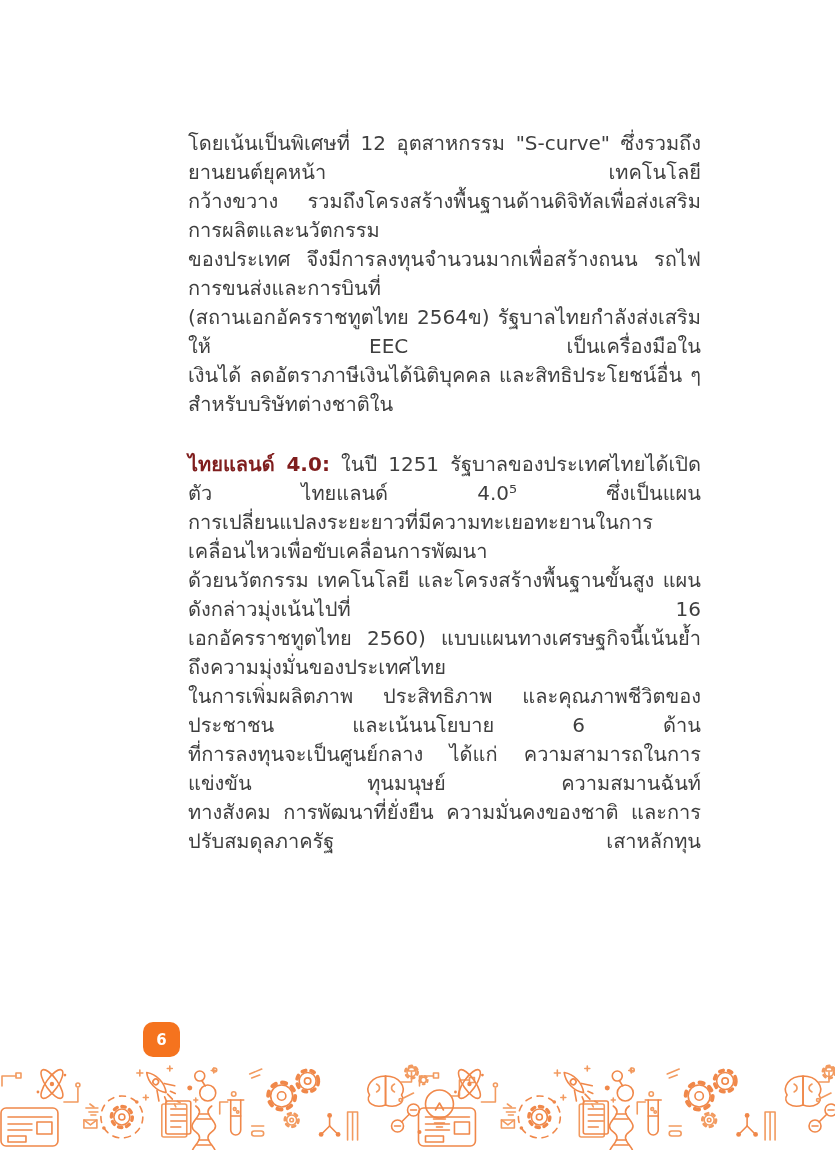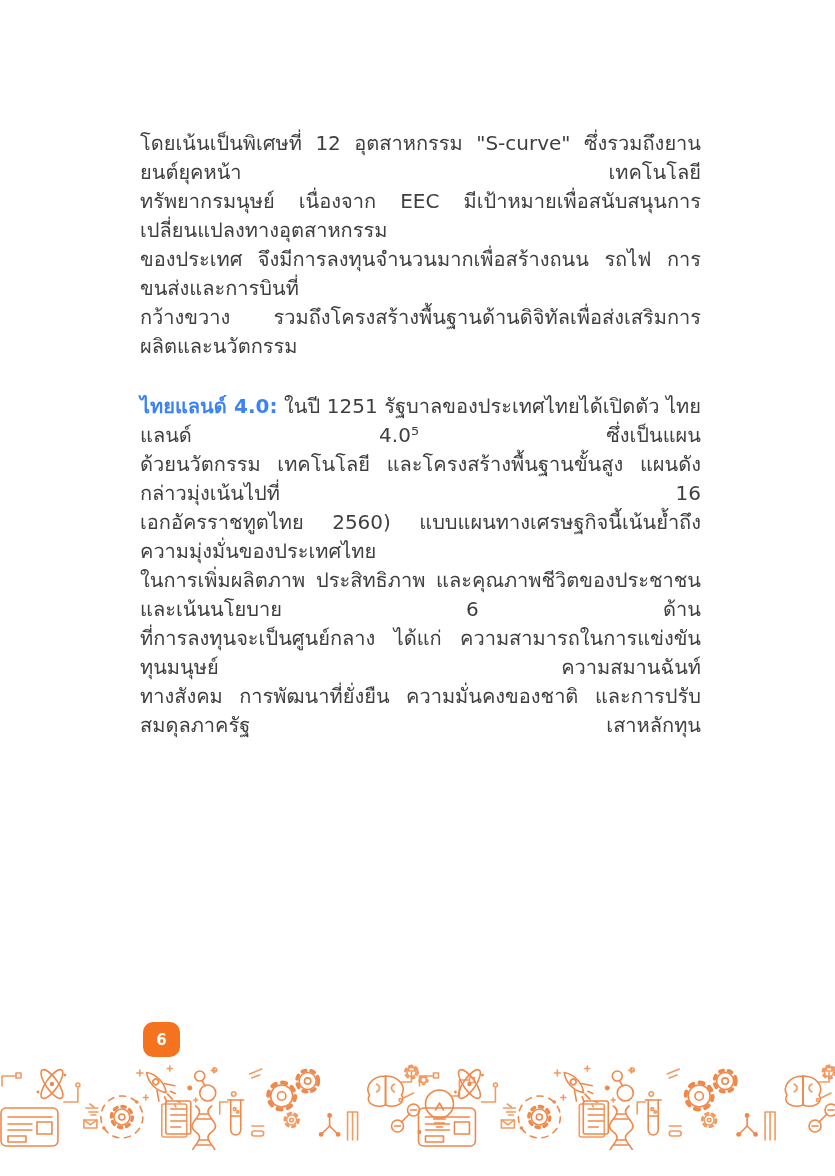--- a/index.html
+++ b/index.html
@@ -3,51 +3,53 @@
 <meta charset="utf-8">
 <style>
   html,body{margin:0;padding:0;background:#e8e8e8;}
   .page{
     position:relative;width:835px;height:1176px;background:#ffffff;
     overflow:hidden;font-family:"DejaVu Sans","Liberation Sans",sans-serif;
     margin:0 auto;
   }
   .content{position:absolute;left:140px;top:129px;width:561px;}
   .para{color:#3f3f3f;font-size:20px;line-height:29px;word-break:break-word;}
-  .para .line{min-height:29px;}
+  .para .line{min-height:29px;margin-left:48px;}
   .line.j{text-align:justify;text-align-last:justify;}
   .para-thailand{margin-top:31px;}
-  .inline-heading{color:#3b82f6;font-weight:700;}
+  .inline-heading{color:#7f1d1d;font-weight:700;}
   .page-badge{
     position:absolute;left:143px;top:1022px;width:37px;height:35px;
     background:#f5731e;border-radius:10px;color:#ffffff;
     display:flex;align-items:center;justify-content:center;
     font-size:15px;font-weight:700;
   }
   .footer-doodles{position:absolute;left:0;top:1060px;width:835px;height:90px;}
   .footer-doodles svg{display:block;}
 </style>
 </head>
 <body>
 
 <div class="page">
 
   <div class="content">
 
     <section class="para">
       <div class="line j">โดยเน้นเป็นพิเศษที่ 12 อุตสาหกรรม "S-curve" ซึ่งรวมถึงยานยนต์ยุคหน้า เทคโนโลยี</div>
-      <div class="line j">ทรัพยากรมนุษย์ เนื่องจาก EEC มีเป้าหมายเพื่อสนับสนุนการเปลี่ยนแปลงทางอุตสาหกรรม</div>
+      <div class="line j">กว้างขวาง รวมถึงโครงสร้างพื้นฐานด้านดิจิทัลเพื่อส่งเสริมการผลิตและนวัตกรรม</div>
       <div class="line j">ของประเทศ จึงมีการลงทุนจำนวนมากเพื่อสร้างถนน รถไฟ การขนส่งและการบินที่</div>
-      <div class="line j">กว้างขวาง รวมถึงโครงสร้างพื้นฐานด้านดิจิทัลเพื่อส่งเสริมการผลิตและนวัตกรรม</div>
+      <div class="line j">(สถานเอกอัครราชทูตไทย 2564ข) รัฐบาลไทยกำลังส่งเสริมให้ EEC เป็นเครื่องมือใน</div>
+      <div class="line j">เงินได้ ลดอัตราภาษีเงินได้นิติบุคคล และสิทธิประโยชน์อื่น ๆ สำหรับบริษัทต่างชาติใน</div>
     </section>
 
     <section class="para para-thailand">
       <div class="line j">
         <span class="inline-heading">ไทยแลนด์ 4.0:</span><span> ในปี 1251 รัฐบาลของประเทศไทยได้เปิดตัว ไทยแลนด์ 4.0⁵  ซึ่งเป็นแผน</span>
       </div>
+      <div class="line j">การเปลี่ยนแปลงระยะยาวที่มีความทะเยอทะยานในการเคลื่อนไหวเพื่อขับเคลื่อนการพัฒนา</div>
       <div class="line j">ด้วยนวัตกรรม เทคโนโลยี และโครงสร้างพื้นฐานขั้นสูง แผนดังกล่าวมุ่งเน้นไปที่ 16</div>
       <div class="line j">เอกอัครราชทูตไทย 2560) แบบแผนทางเศรษฐกิจนี้เน้นย้ำถึงความมุ่งมั่นของประเทศไทย</div>
       <div class="line j">ในการเพิ่มผลิตภาพ ประสิทธิภาพ และคุณภาพชีวิตของประชาชน และเน้นนโยบาย 6 ด้าน</div>
       <div class="line j">ที่การลงทุนจะเป็นศูนย์กลาง ได้แก่ ความสามารถในการแข่งขัน ทุนมนุษย์ ความสมานฉันท์</div>
       <div class="line j">ทางสังคม การพัฒนาที่ยั่งยืน ความมั่นคงของชาติ และการปรับสมดุลภาครัฐ เสาหลักทุน</div>
 
     </section>
 
   </div>
 

